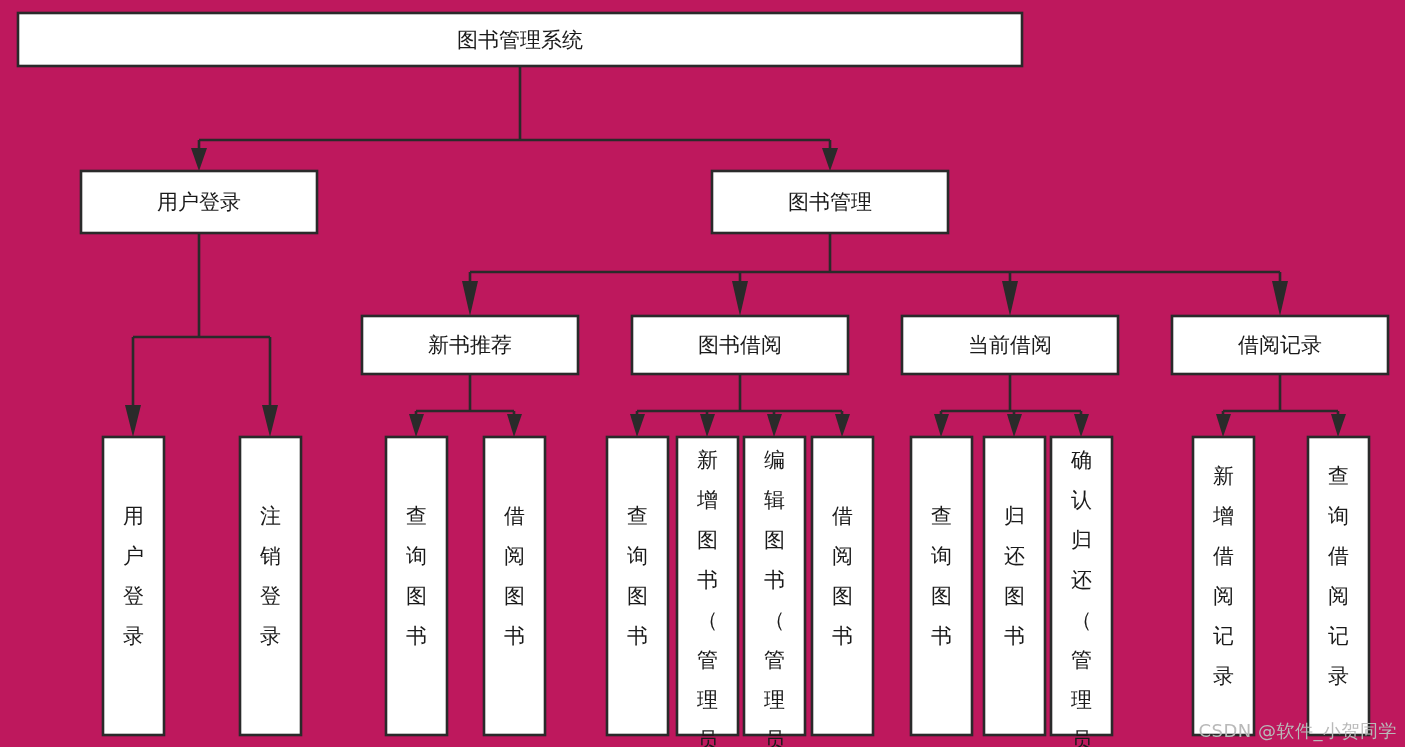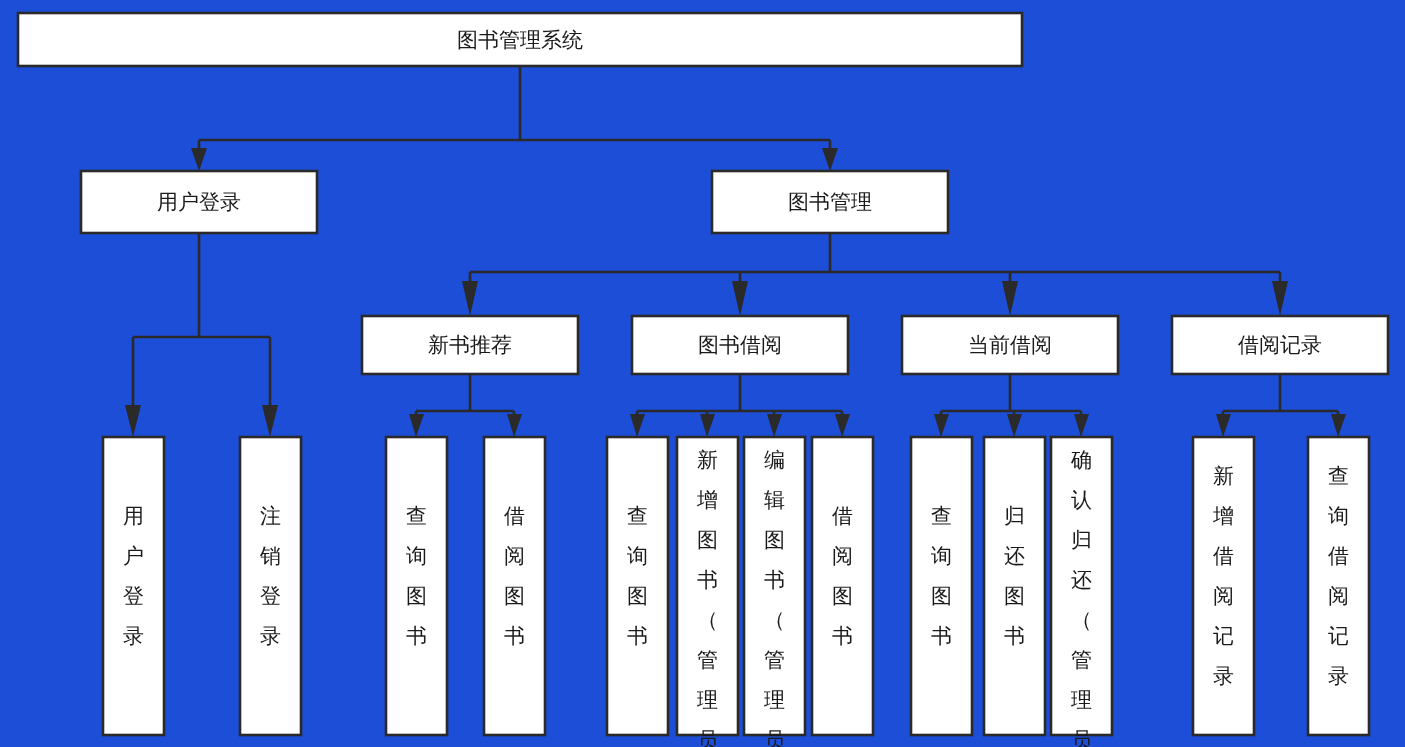--- a/index.html
+++ b/index.html
@@ -10,21 +10,21 @@
   body {
     width: 1405px;
     height: 747px;
     font-family: "DejaVu Sans", "Liberation Sans", sans-serif;
     overflow: hidden;
   }
   #diagram-root {
     position: relative;
     width: 1405px;
     height: 747px;
-    background: #1d4ed8;
+    background: #be185d;
   }
   svg#tree-svg {
     position: absolute;
     left: 0;
     top: 0;
     width: 1405px;
     height: 747px;
     display: block;
   }
   .node-box {
@@ -216,13 +216,14 @@
           <rect class="node-box" x="1193" y="437" width="61" height="298"></rect>
           <text class="node-label-vertical" x="1223.5" y="483.22"><tspan x="1223.5">新</tspan><tspan x="1223.5" dy="40">增</tspan><tspan x="1223.5" dy="40">借</tspan><tspan x="1223.5" dy="40">阅</tspan><tspan x="1223.5" dy="40">记</tspan><tspan x="1223.5" dy="40">录</tspan></text>
         </g>
         <g>
           <rect class="node-box" x="1308" y="437" width="61" height="298"></rect>
           <text class="node-label-vertical" x="1338.5" y="483.22"><tspan x="1338.5">查</tspan><tspan x="1338.5" dy="40">询</tspan><tspan x="1338.5" dy="40">借</tspan><tspan x="1338.5" dy="40">阅</tspan><tspan x="1338.5" dy="40">记</tspan><tspan x="1338.5" dy="40">录</tspan></text>
         </g>
       </g>
   </svg>
 
+  <div class="watermark-text">CSDN @软件_小贺同学</div>
 </div>
 
 </body></html>

